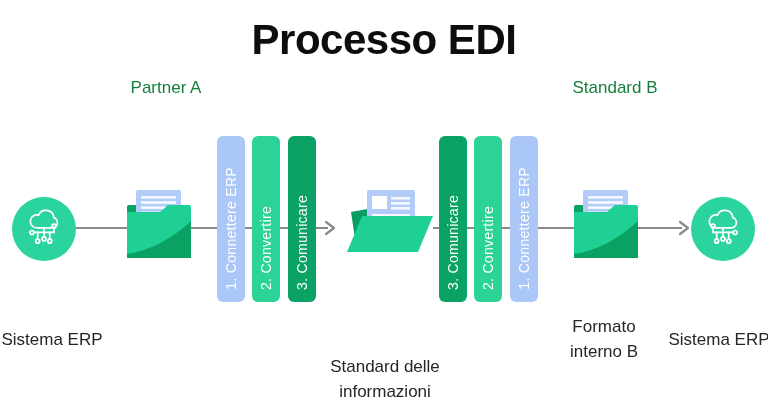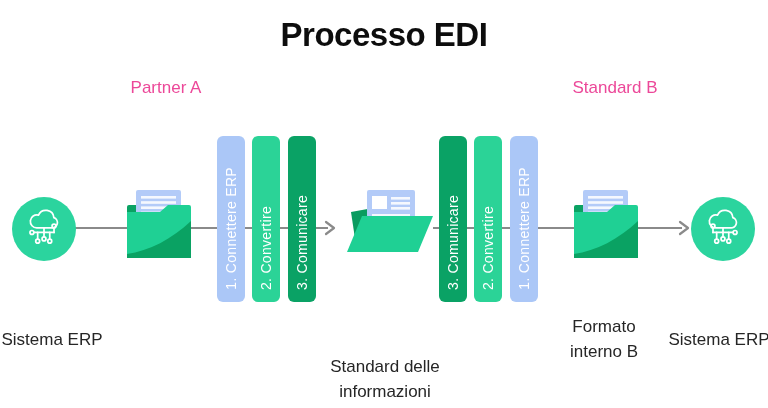--- a/index.html
+++ b/index.html
@@ -2,25 +2,25 @@
 <html><head>
 <meta charset="utf-8">
 <style>
   html,body{margin:0;padding:0;background:#fff;}
   #canvas{
     position:relative;width:768px;height:408px;background:#ffffff;
     font-family:"Liberation Sans", sans-serif;overflow:hidden;
   }
   .title{
     position:absolute;top:16px;left:0;width:768px;text-align:center;
-    font-size:33px;font-weight:700;color:#0d0d0d;letter-spacing:-0.5px;
+    font-size:42px;font-weight:700;color:#0d0d0d;letter-spacing:-0.5px;
   }
   .partner-label{
     position:absolute;top:78px;width:140px;text-align:center;
-    font-size:17px;color:#ec4899;
+    font-size:17px;color:#15803d;
   }
   .partner-a{left:96px;}
   .partner-b{left:545px;}
   #connector-svg{position:absolute;left:0;top:0;}
   .erp-circle{
     position:absolute;width:64px;height:64px;border-radius:50%;
     display:flex;align-items:center;justify-content:center;
   }
   .erp-left{left:12px;top:197px;}
   .erp-right{left:691px;top:197px;}

